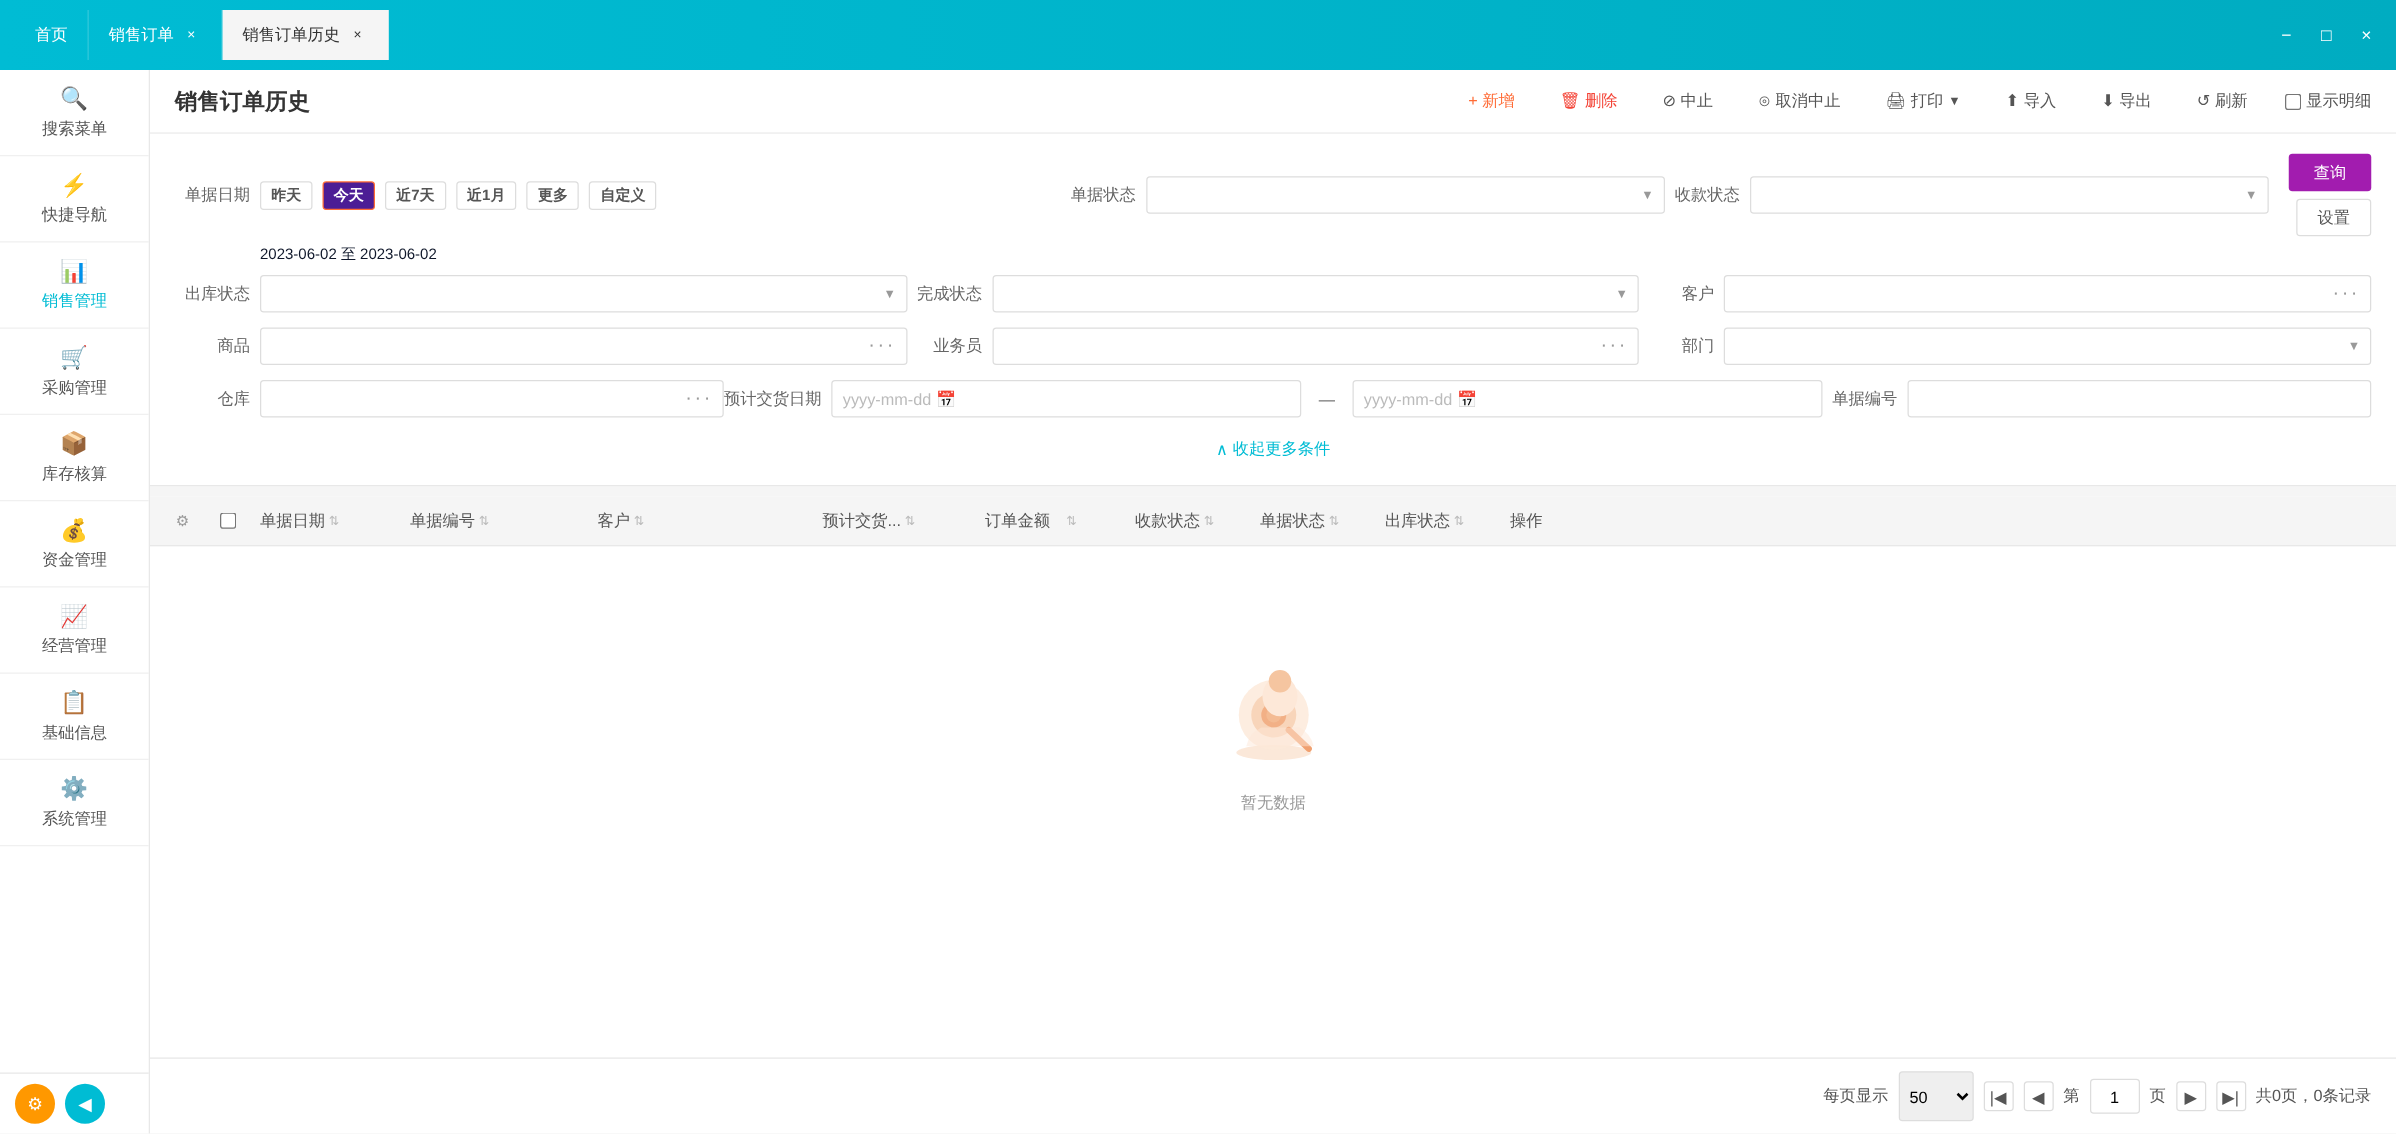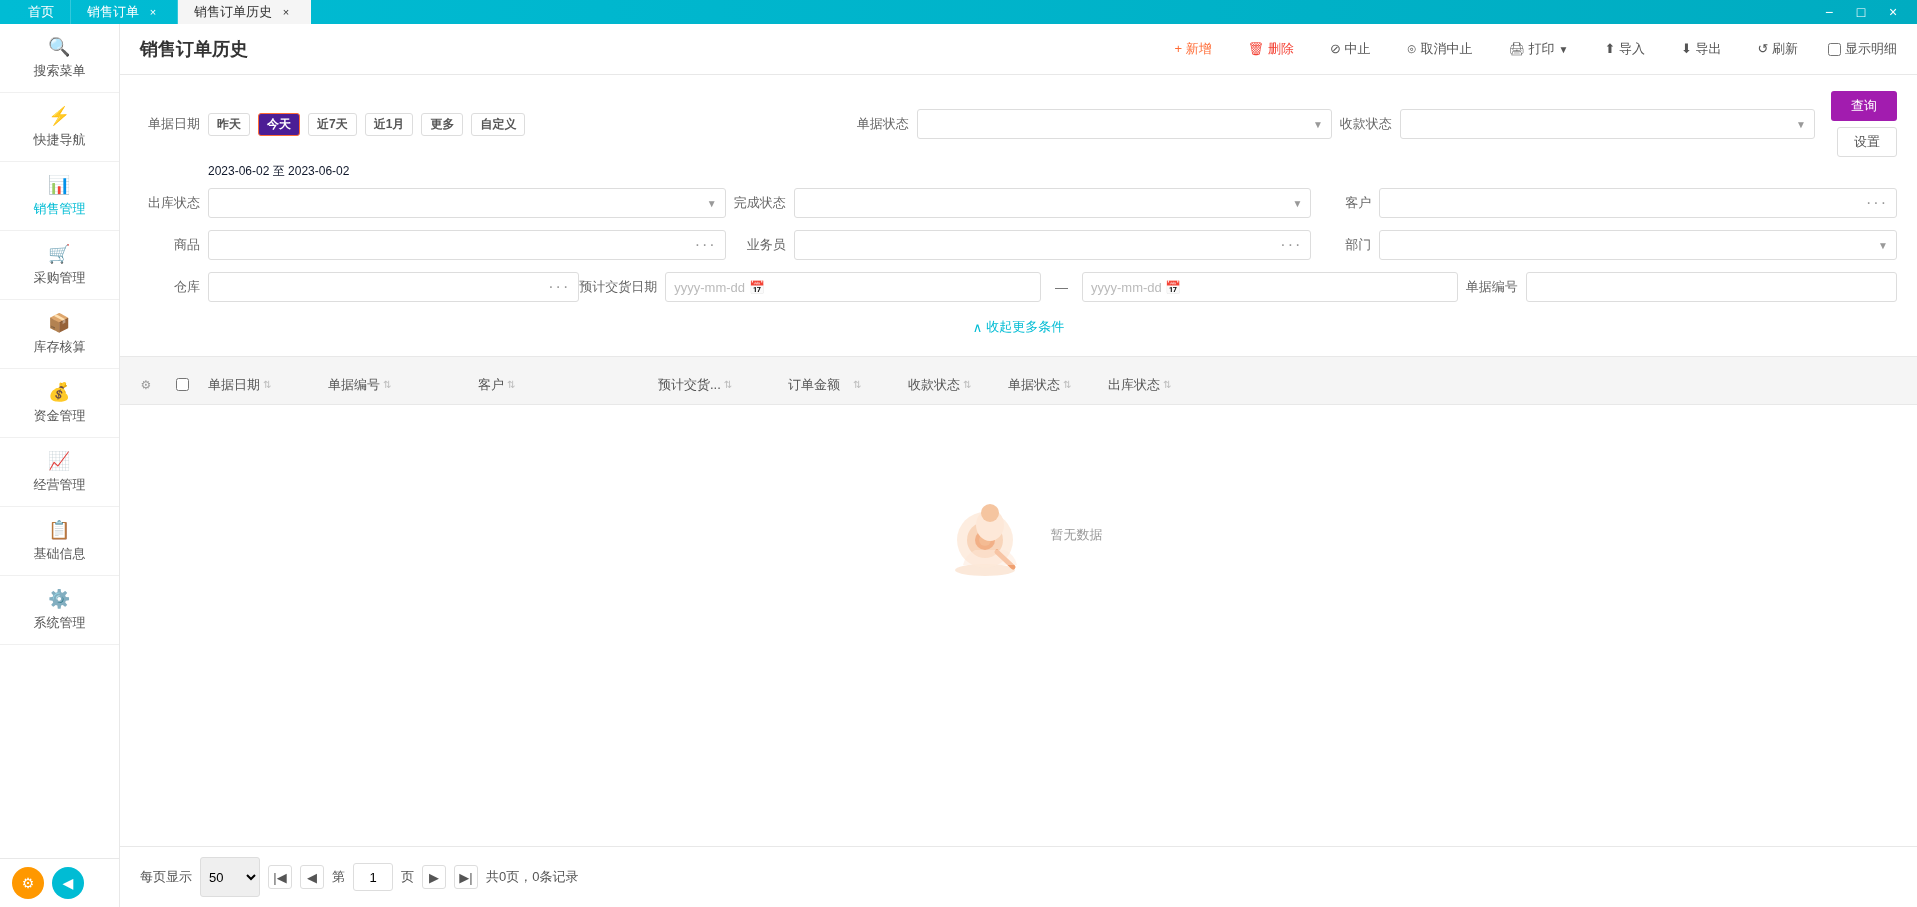--- a/index.html
+++ b/index.html
@@ -1,20 +1,20 @@
 <!DOCTYPE html>
 <html><head>
   <meta charset="utf-8">
   <style>
     * { box-sizing: border-box; margin: 0; padding: 0; font-family: 'Microsoft YaHei', Arial, sans-serif; font-size: 13px; }
     body { display: flex; flex-direction: column; height: 100vh; overflow: hidden; background: #f5f5f5; }
 
     
     .top-bar {
-      height: 24px;
+      height: 56px;
       background: linear-gradient(90deg, #00bcd4 0%, #00acc1 100%);
       display: flex;
       align-items: center;
       padding: 0 12px;
       gap: 0;
       flex-shrink: 0;
     }
     .tab-item {
       height: 40px;
       padding: 0 16px;
@@ -330,39 +330,39 @@
     .th-delivery { width: 130px; }
     .th-amount { width: 120px; gap: 13px; }
     .th-status { width: 100px; }
     .th-status2 { width: 100px; }
     .th-outbound { width: 100px; }
     .th-action { flex: 1; text-align: right; }
 
     
     .empty-state {
       display: flex;
-      flex-direction: row;
+      flex-direction: column;
       align-items: center;
       justify-content: center;
       padding: 80px 0;
       color: #999;
       font-size: 13px;
       gap: 16px;
     }
     .empty-icon {
       width: 100px;
       height: 100px;
       position: relative;
     }
 
     
     .pagination-bar {
       display: flex;
       align-items: center;
-      justify-content: flex-start;
+      justify-content: flex-end;
       padding: 10px 20px;
       background: #fff;
       border-top: 1px solid #e8e8e8;
       gap: 8px;
       font-size: 13px;
       color: #555;
     }
     .page-select {
       width: 60px; height: 40px; border: 1px solid #ddd; border-radius: 3px;
       padding: 0 4px; font-size: 13px;
@@ -632,20 +632,23 @@
           <span class="sort-icon">⇅</span>
         </div>
         <div class="th th-status2">
           <span>单据状态</span>
           <span class="sort-icon">⇅</span>
         </div>
         <div class="th th-outbound">
           <span>出库状态</span>
           <span class="sort-icon">⇅</span>
         </div>
+        <div class="th th-action">
+          <span>操作</span>
+        </div>
       </div>
 
       <div class="empty-state">
         <div class="empty-icon">
           <svg width="100" height="100" viewBox="0 0 100 100" xmlns="http://www.w3.org/2000/svg">
             <ellipse cx="50" cy="85" rx="30" ry="6" fill="#f5c5a0" opacity="0.4"></ellipse>
             <circle cx="50" cy="55" r="28" fill="#fde8d8" opacity="0.8"></circle>
             <circle cx="50" cy="55" r="18" fill="#f5c5a0" opacity="0.6"></circle>
             <circle cx="50" cy="55" r="10" fill="#f0a070" opacity="0.7"></circle>
             <path d="M62 67 L78 82" stroke="#f0a070" stroke-width="5" stroke-linecap="round"></path>

